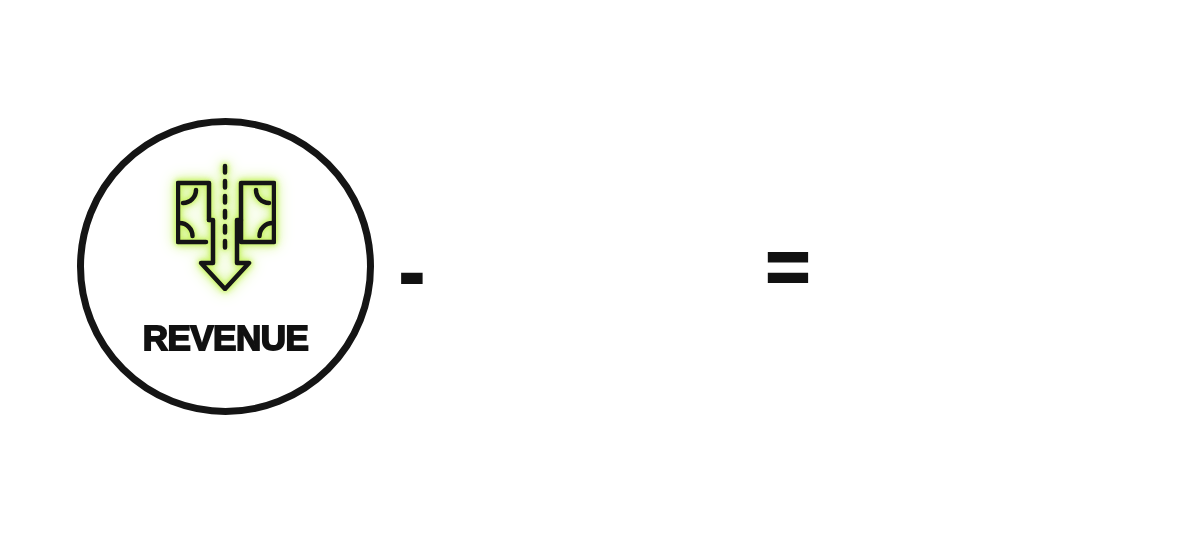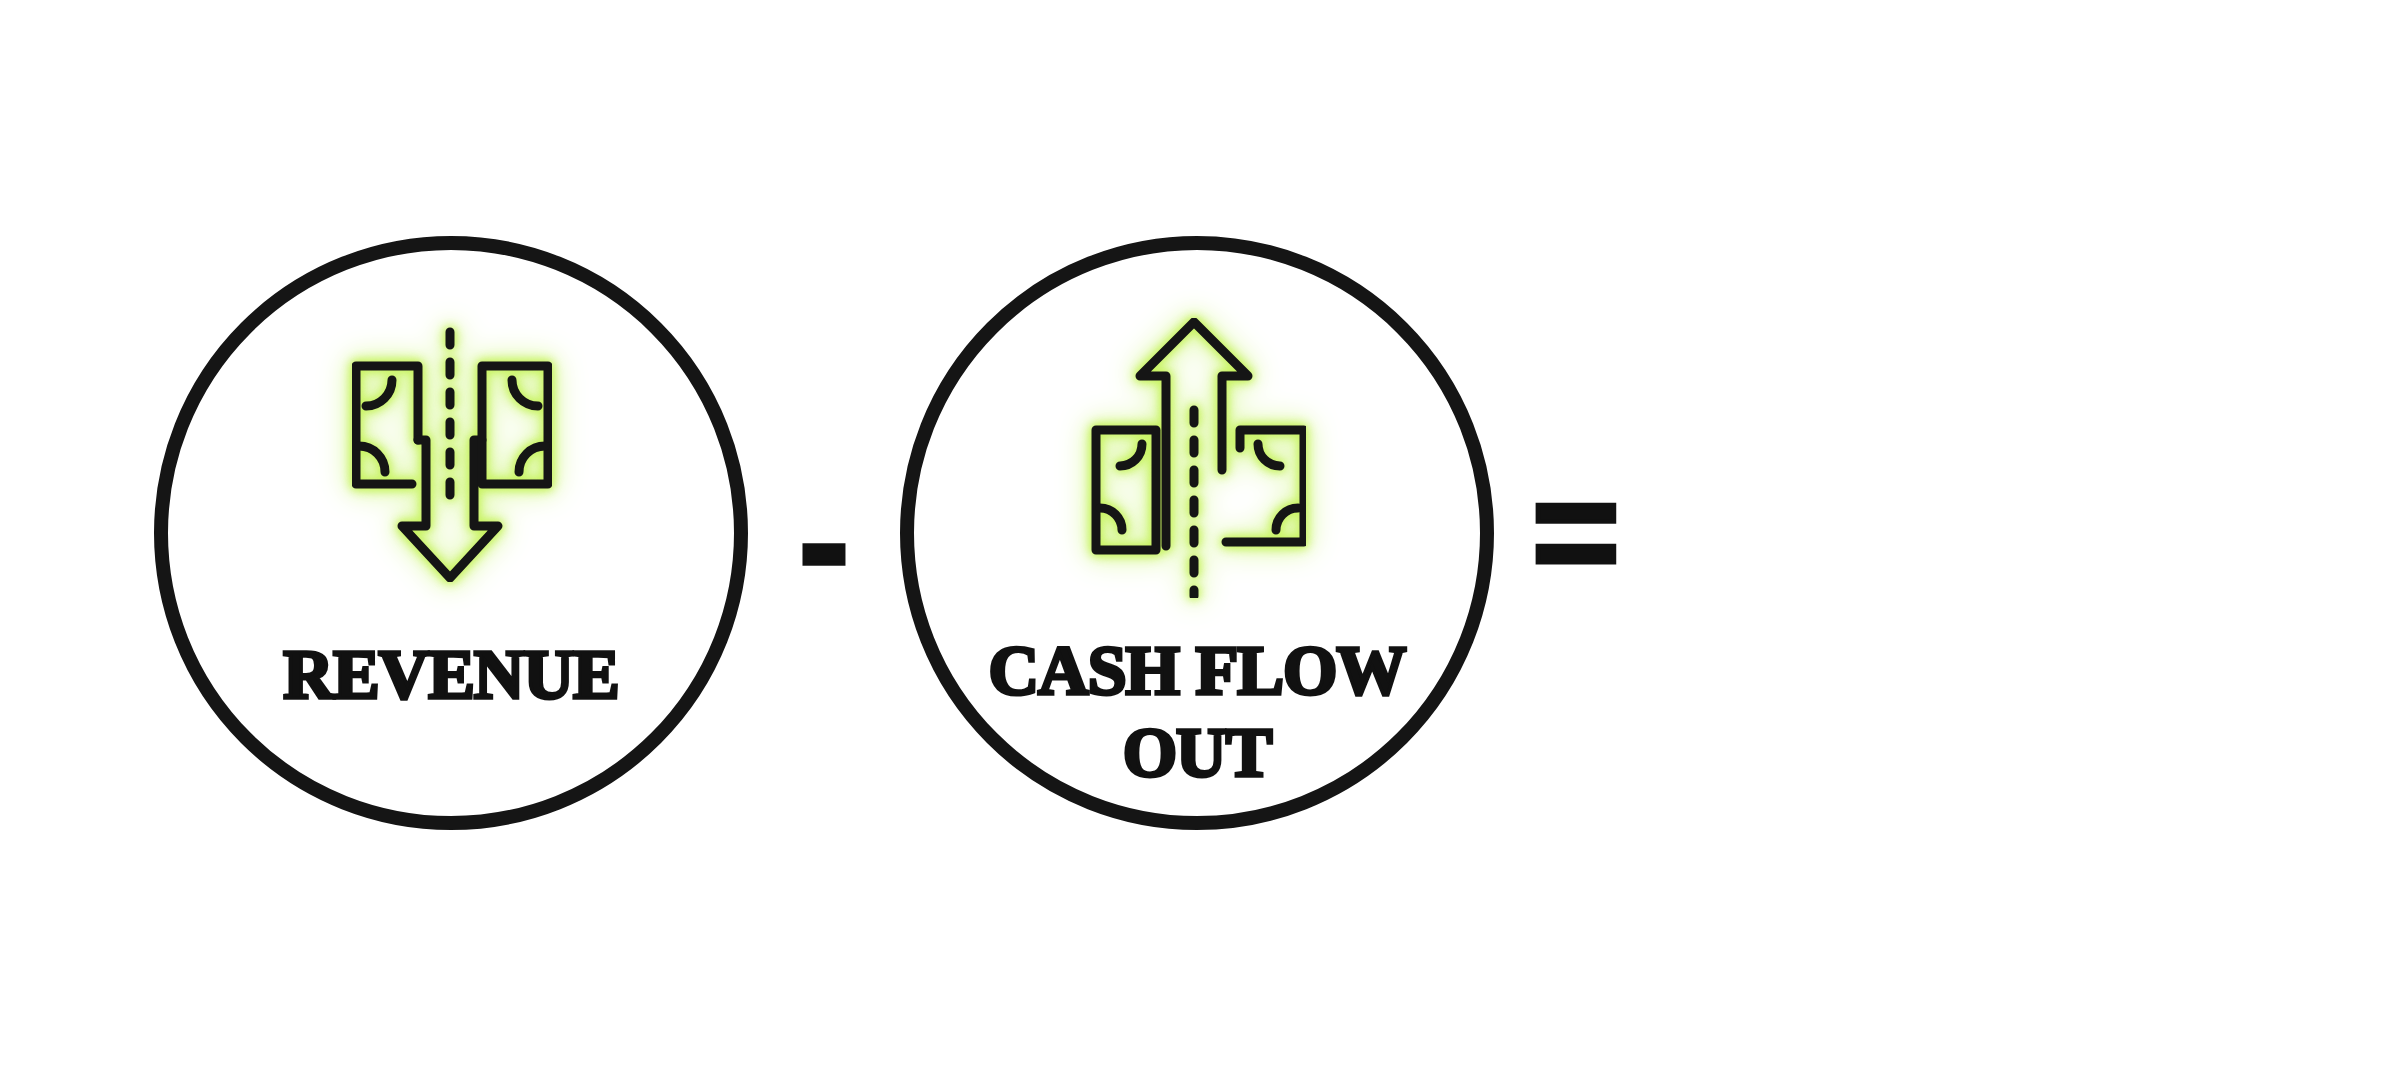--- a/index.html
+++ b/index.html
@@ -2,21 +2,21 @@
 <html><head>
 <meta charset="utf-8">
 <style>
   html,body{margin:0;padding:0;background:#ffffff;}
   .stage{
     position:relative;width:1200px;height:533px;background:#ffffff;
     overflow:hidden;font-family:"Liberation Sans", sans-serif;
   }
   .node{
     position:absolute;top:118px;width:297px;height:297px;box-sizing:border-box;
-    border:7px solid #151515;border-radius:50%;background:#ffffff;font-family:Liberation Serif, serif;
+    border:7px solid #151515;border-radius:50%;background:#ffffff;
   }
   .node-revenue{left:77px;}
   .node-cashflowout{left:450px;}
   .node-profit{left:828px;}
   .icon-wrap{position:absolute;}
   .glow{
     filter: drop-shadow(0 0 2px #c8f360) drop-shadow(0 0 3px #c9f464) drop-shadow(0 0 7px #ddf8a6);
   }
   .icon-revenue{left:92px;top:38px;}
   .icon-cashflowout{left:88px;top:34px;}
@@ -57,32 +57,17 @@
         <path d="M65 20 H98 V79 H65 Z"></path>
         <path d="M80 27 A13 13 0 0 0 93 40"></path>
         <path d="M96.5 60 A13 13 0 0 0 83.5 73"></path>
       </svg>
     </div>
     <div class="node-label">REVENUE</div>
   </div>
 
   <div class="operator op-minus">-</div>
 
-  <div class="node node-cashflowout">
-    <div class="icon-wrap icon-cashflowout glow">
-      <svg class="sw45" width="108" height="140" viewBox="0 0 108 140">
-        <path class="dash" d="M52 46 V139"></path>
-        <path d="M38 114 V29 H25 L52 2 L79 29 H66 V76"></path>
-        <path d="M3 56 H33 V116 H3 Z"></path>
-        <path d="M26 63 A11 11 0 0 1 15 74"></path>
-        <path d="M5 95 A11 11 0 0 1 16 106"></path>
-        <path d="M75 65 V56 H107 V112 H68"></path>
-        <path d="M84 63 A11 11 0 0 0 95 74"></path>
-        <path d="M104 95 A11 11 0 0 0 93 106"></path>
-      </svg>
-    </div>
-    <div class="node-label">CASH FLOW OUT</div>
-  </div>
 
   <div class="operator op-equals">=</div>
 
 
 </div>
 
 </body></html>

